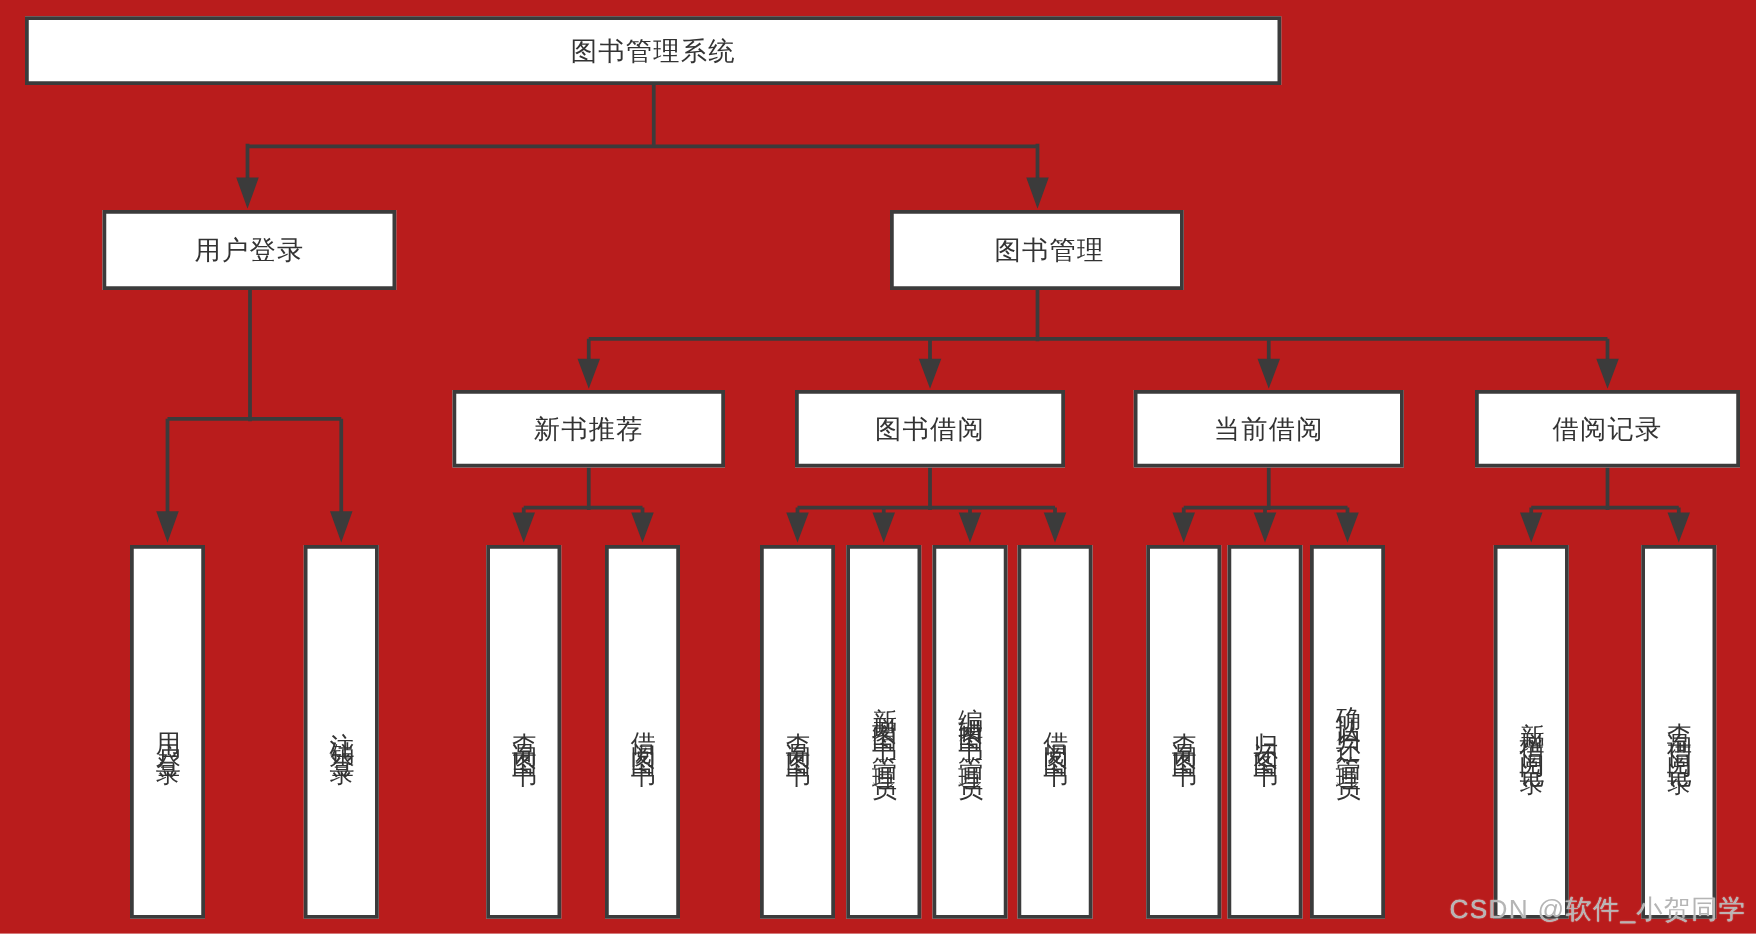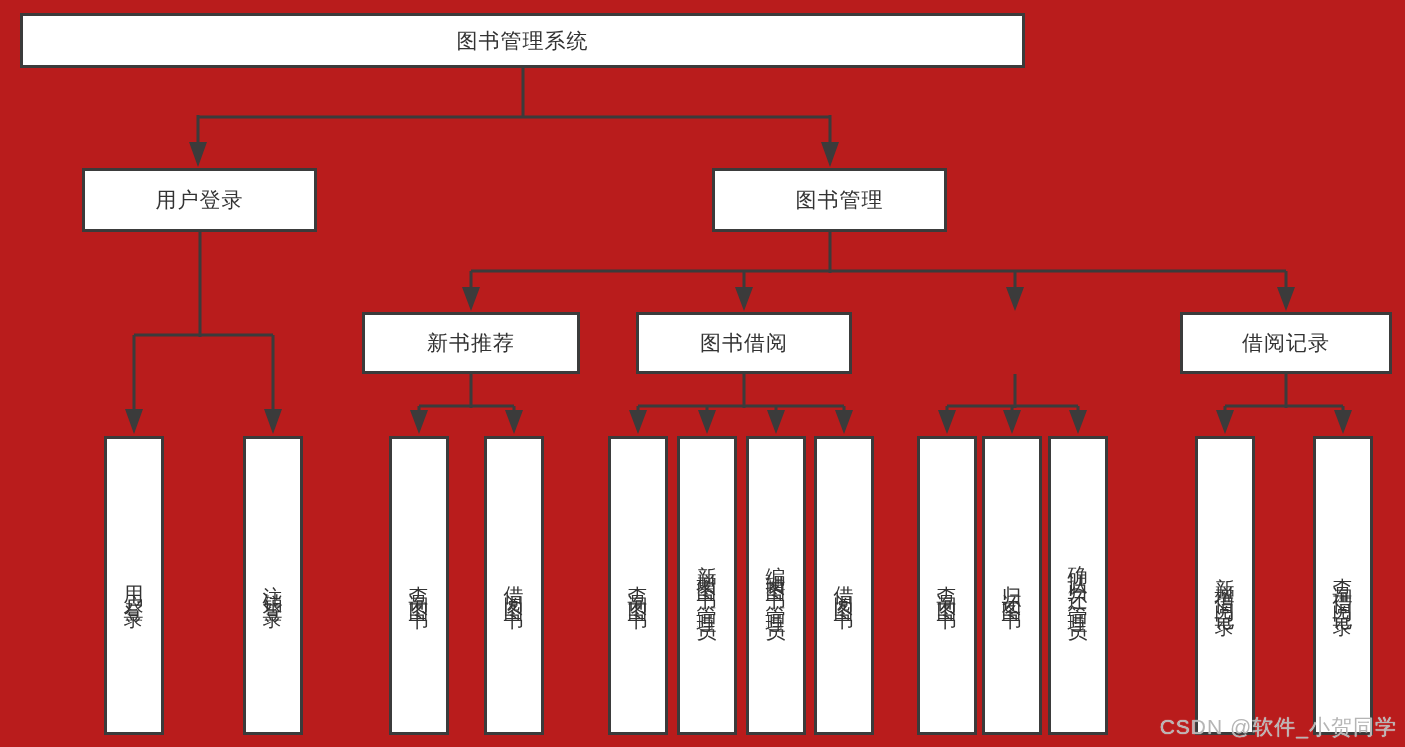--- a/index.html
+++ b/index.html
@@ -102,20 +102,21 @@
     <polygon points="1334,410 1352,410 1343,434" fill="#3b3b3b"></polygon>
   </svg>
 
   <div class="node" style="left:20px; top:13px; width:1005px; height:55px;">图书管理系统</div>
 
   <div class="node" style="left:82px; top:168px; width:235px; height:64px;">用户登录</div>
   <div class="node" style="left:712px; top:168px; width:235px; height:64px;padding-left:20px;">图书管理</div>
 
   <div class="node" style="left:636px; top:312px; width:216px; height:62px;">图书借阅</div>
   <div class="node" style="left:362px; top:312px; width:218px; height:62px;">新书推荐</div>
+  <div class="node" style="left:907px; top:312px; width:216px; height:62px;">当前借阅</div>
   <div class="node" style="left:1180px; top:312px; width:212px; height:62px;">借阅记录</div>
 
   <div class="leaf" style="left:104px;">用户登录</div>
   <div class="leaf" style="left:243px;">注销登录</div>
 
   <div class="leaf" style="left:389px;">查询图书</div>
   <div class="leaf" style="left:484px;">借阅图书</div>
 
   <div class="leaf" style="left:608px;">查询图书</div>
   <div class="leaf" style="left:677px;">新增图书（管理员）</div>

